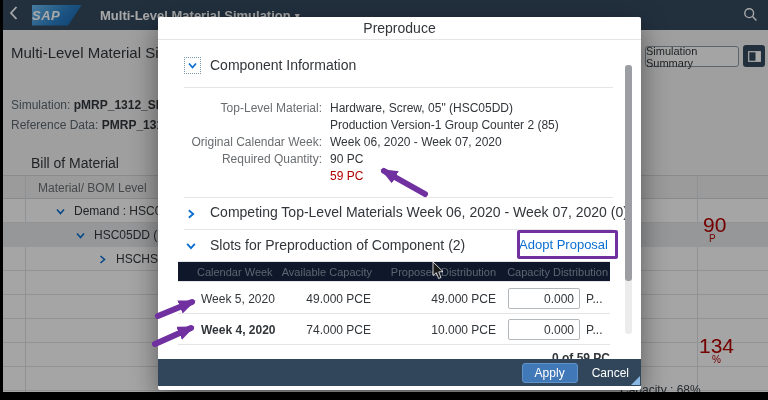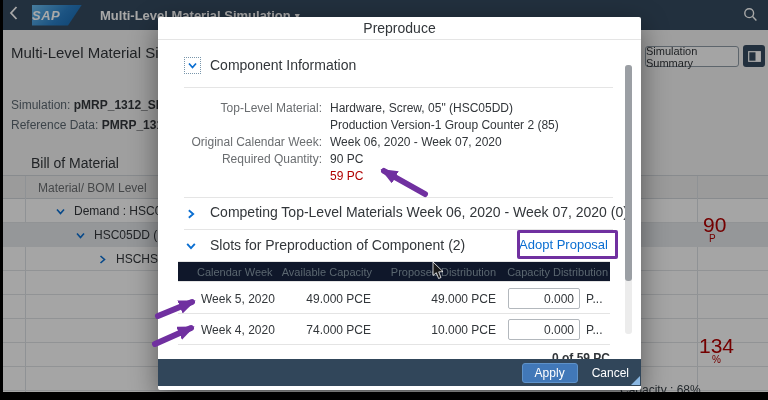--- a/index.html
+++ b/index.html
@@ -215,21 +215,21 @@
         <span class="t-h ralign" style="left:430px;">Capacity Distribution</span>
       </div>
       <div class="t-row" style="top:243px;">
         <span class="t-c" style="left:23px;">Week 5, 2020</span>
         <span class="t-c ralign" style="left:193px;">49.000 PCE</span>
         <span class="t-c ralign" style="left:318px;">49.000 PCE</span>
         <input class="t-input" value="0.000" style="">
         <span class="t-c" style="left:408px;">P...</span>
       </div>
       <div class="t-row" style="top:274px;">
-        <span class="t-c" style="left:23px;">Week 4, 2020</span>
+        <span class="t-c" style="left:23px;font-weight:bold;">Week 4, 2020</span>
         <span class="t-c ralign" style="left:193px;">74.000 PCE</span>
         <span class="t-c ralign" style="left:318px;">10.000 PCE</span>
         <input class="t-input" value="0.000" style="">
         <span class="t-c" style="left:408px;">P...</span>
       </div>
       <span class="t-total" style="top:311px;">0 of 59 PC</span>
 
       <div class="m-scroll">
           <div class="m-thumb"></div>
         </div>

